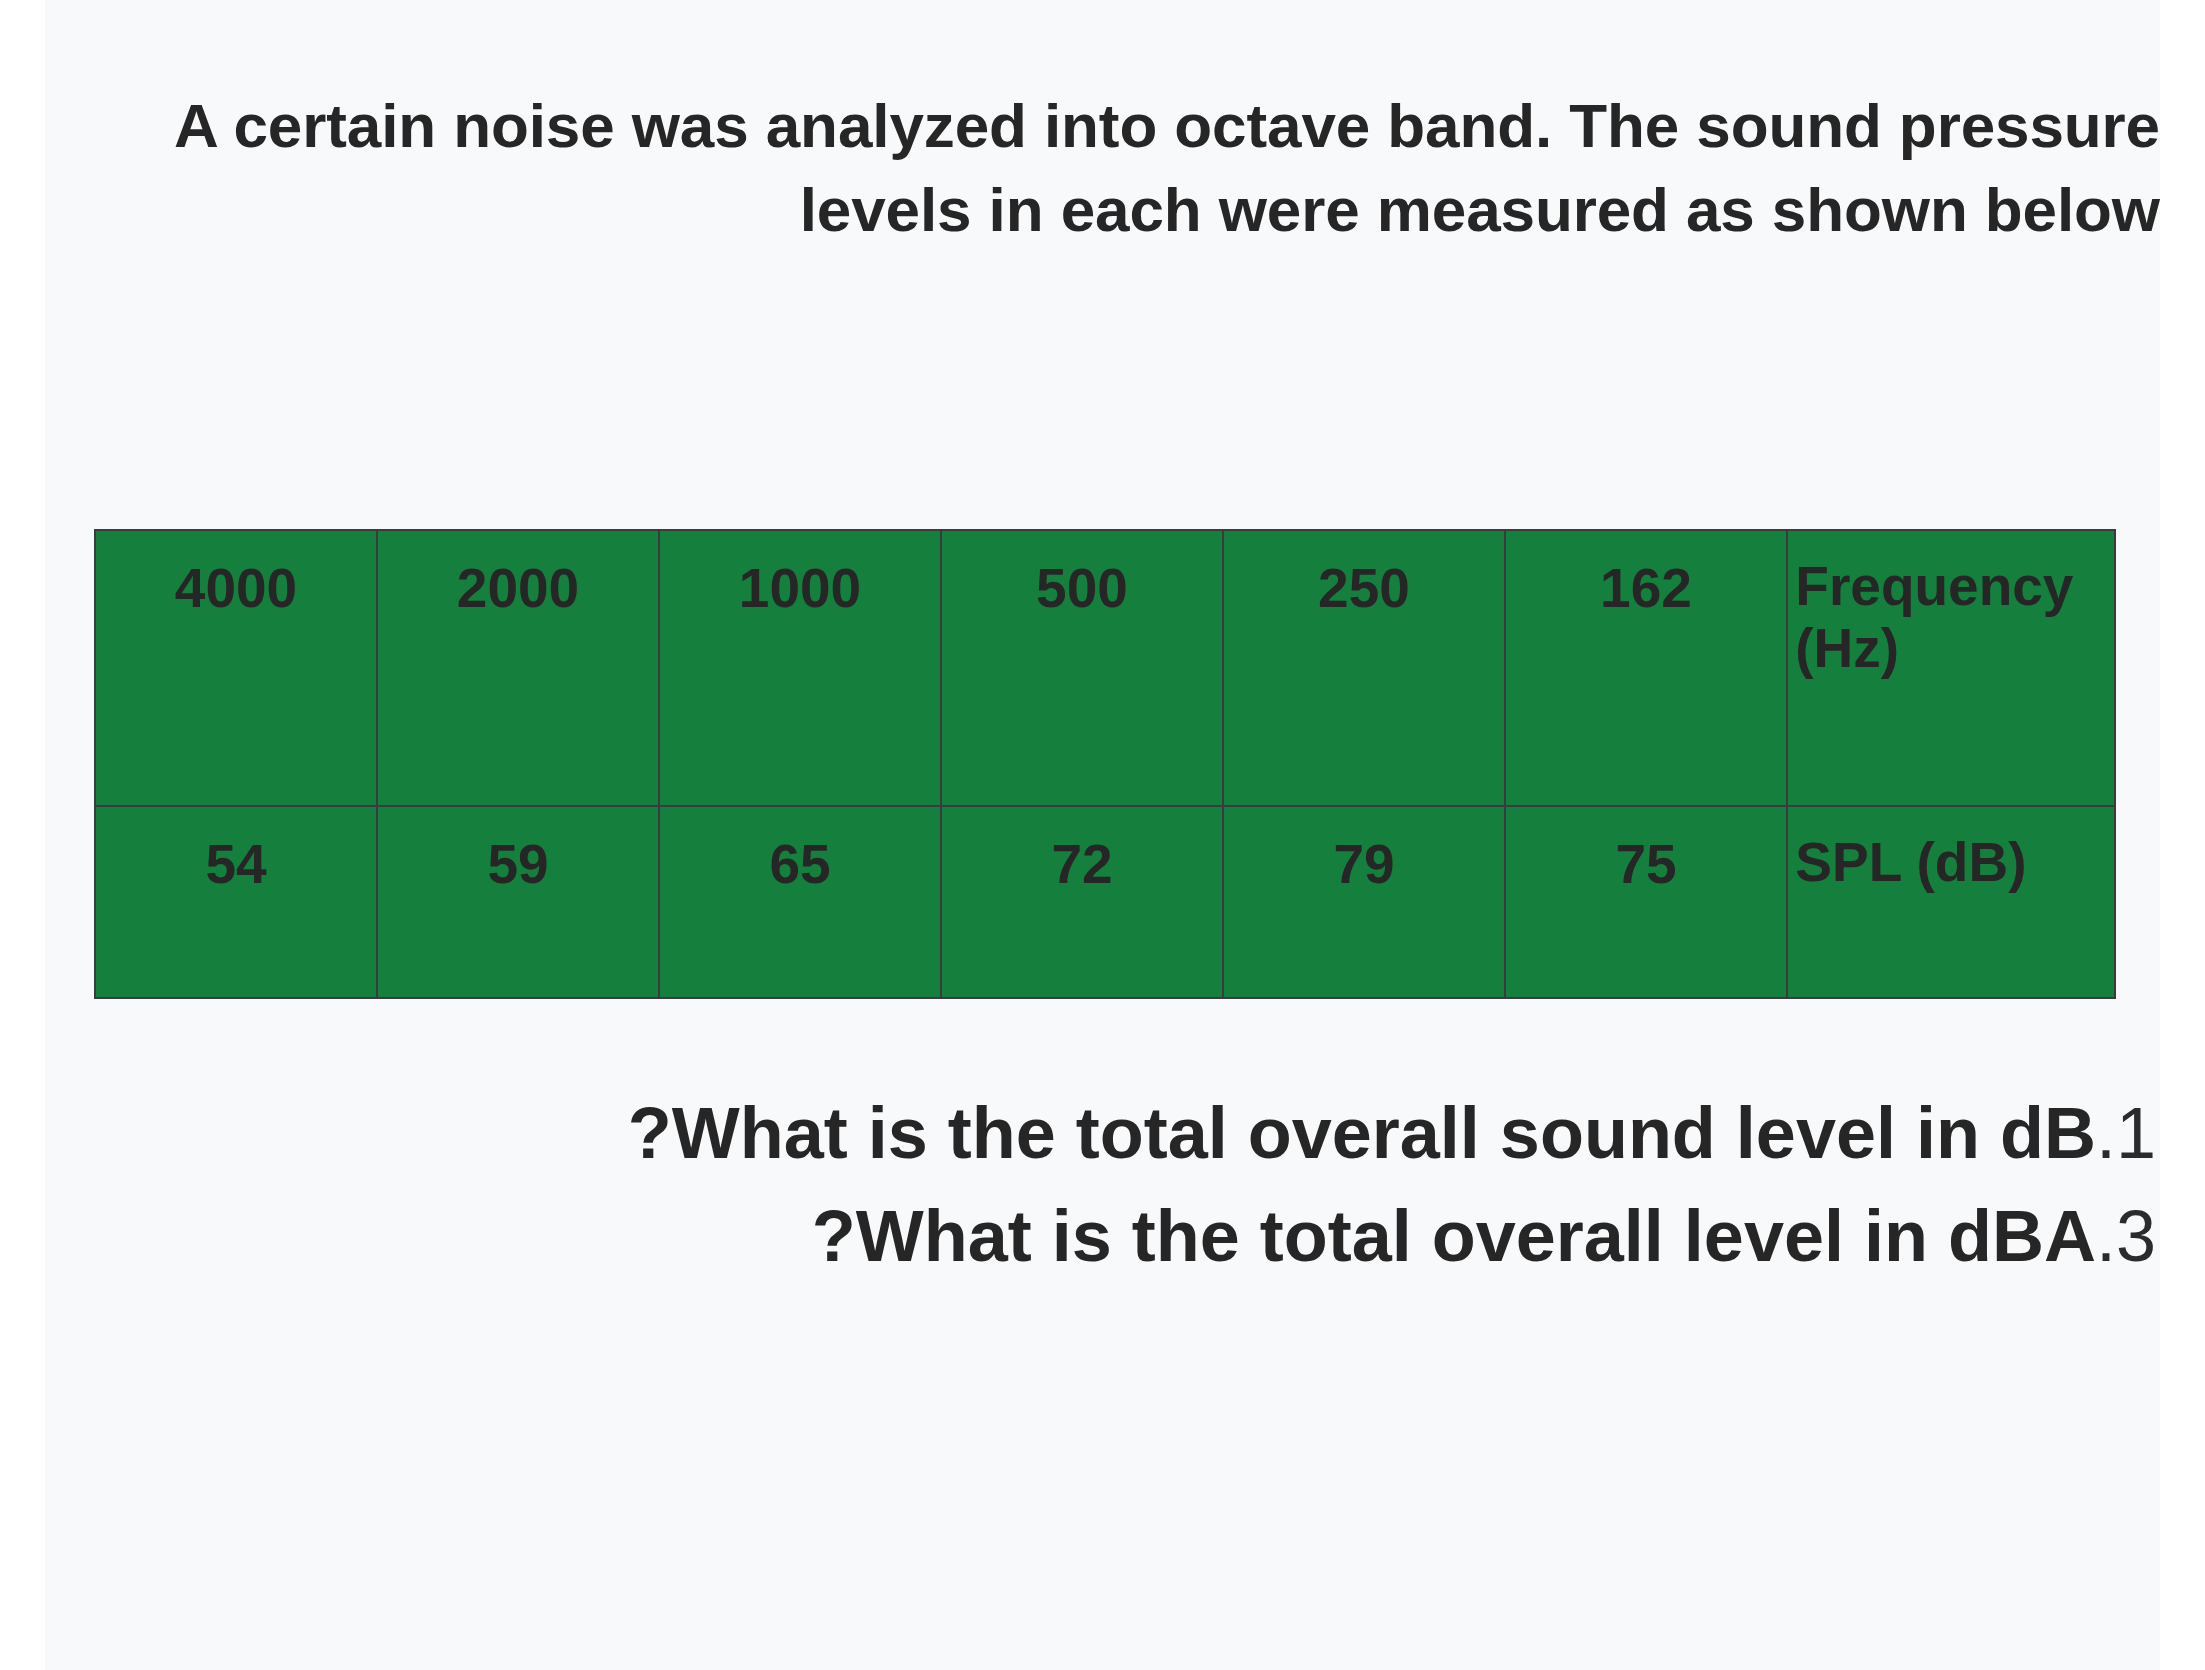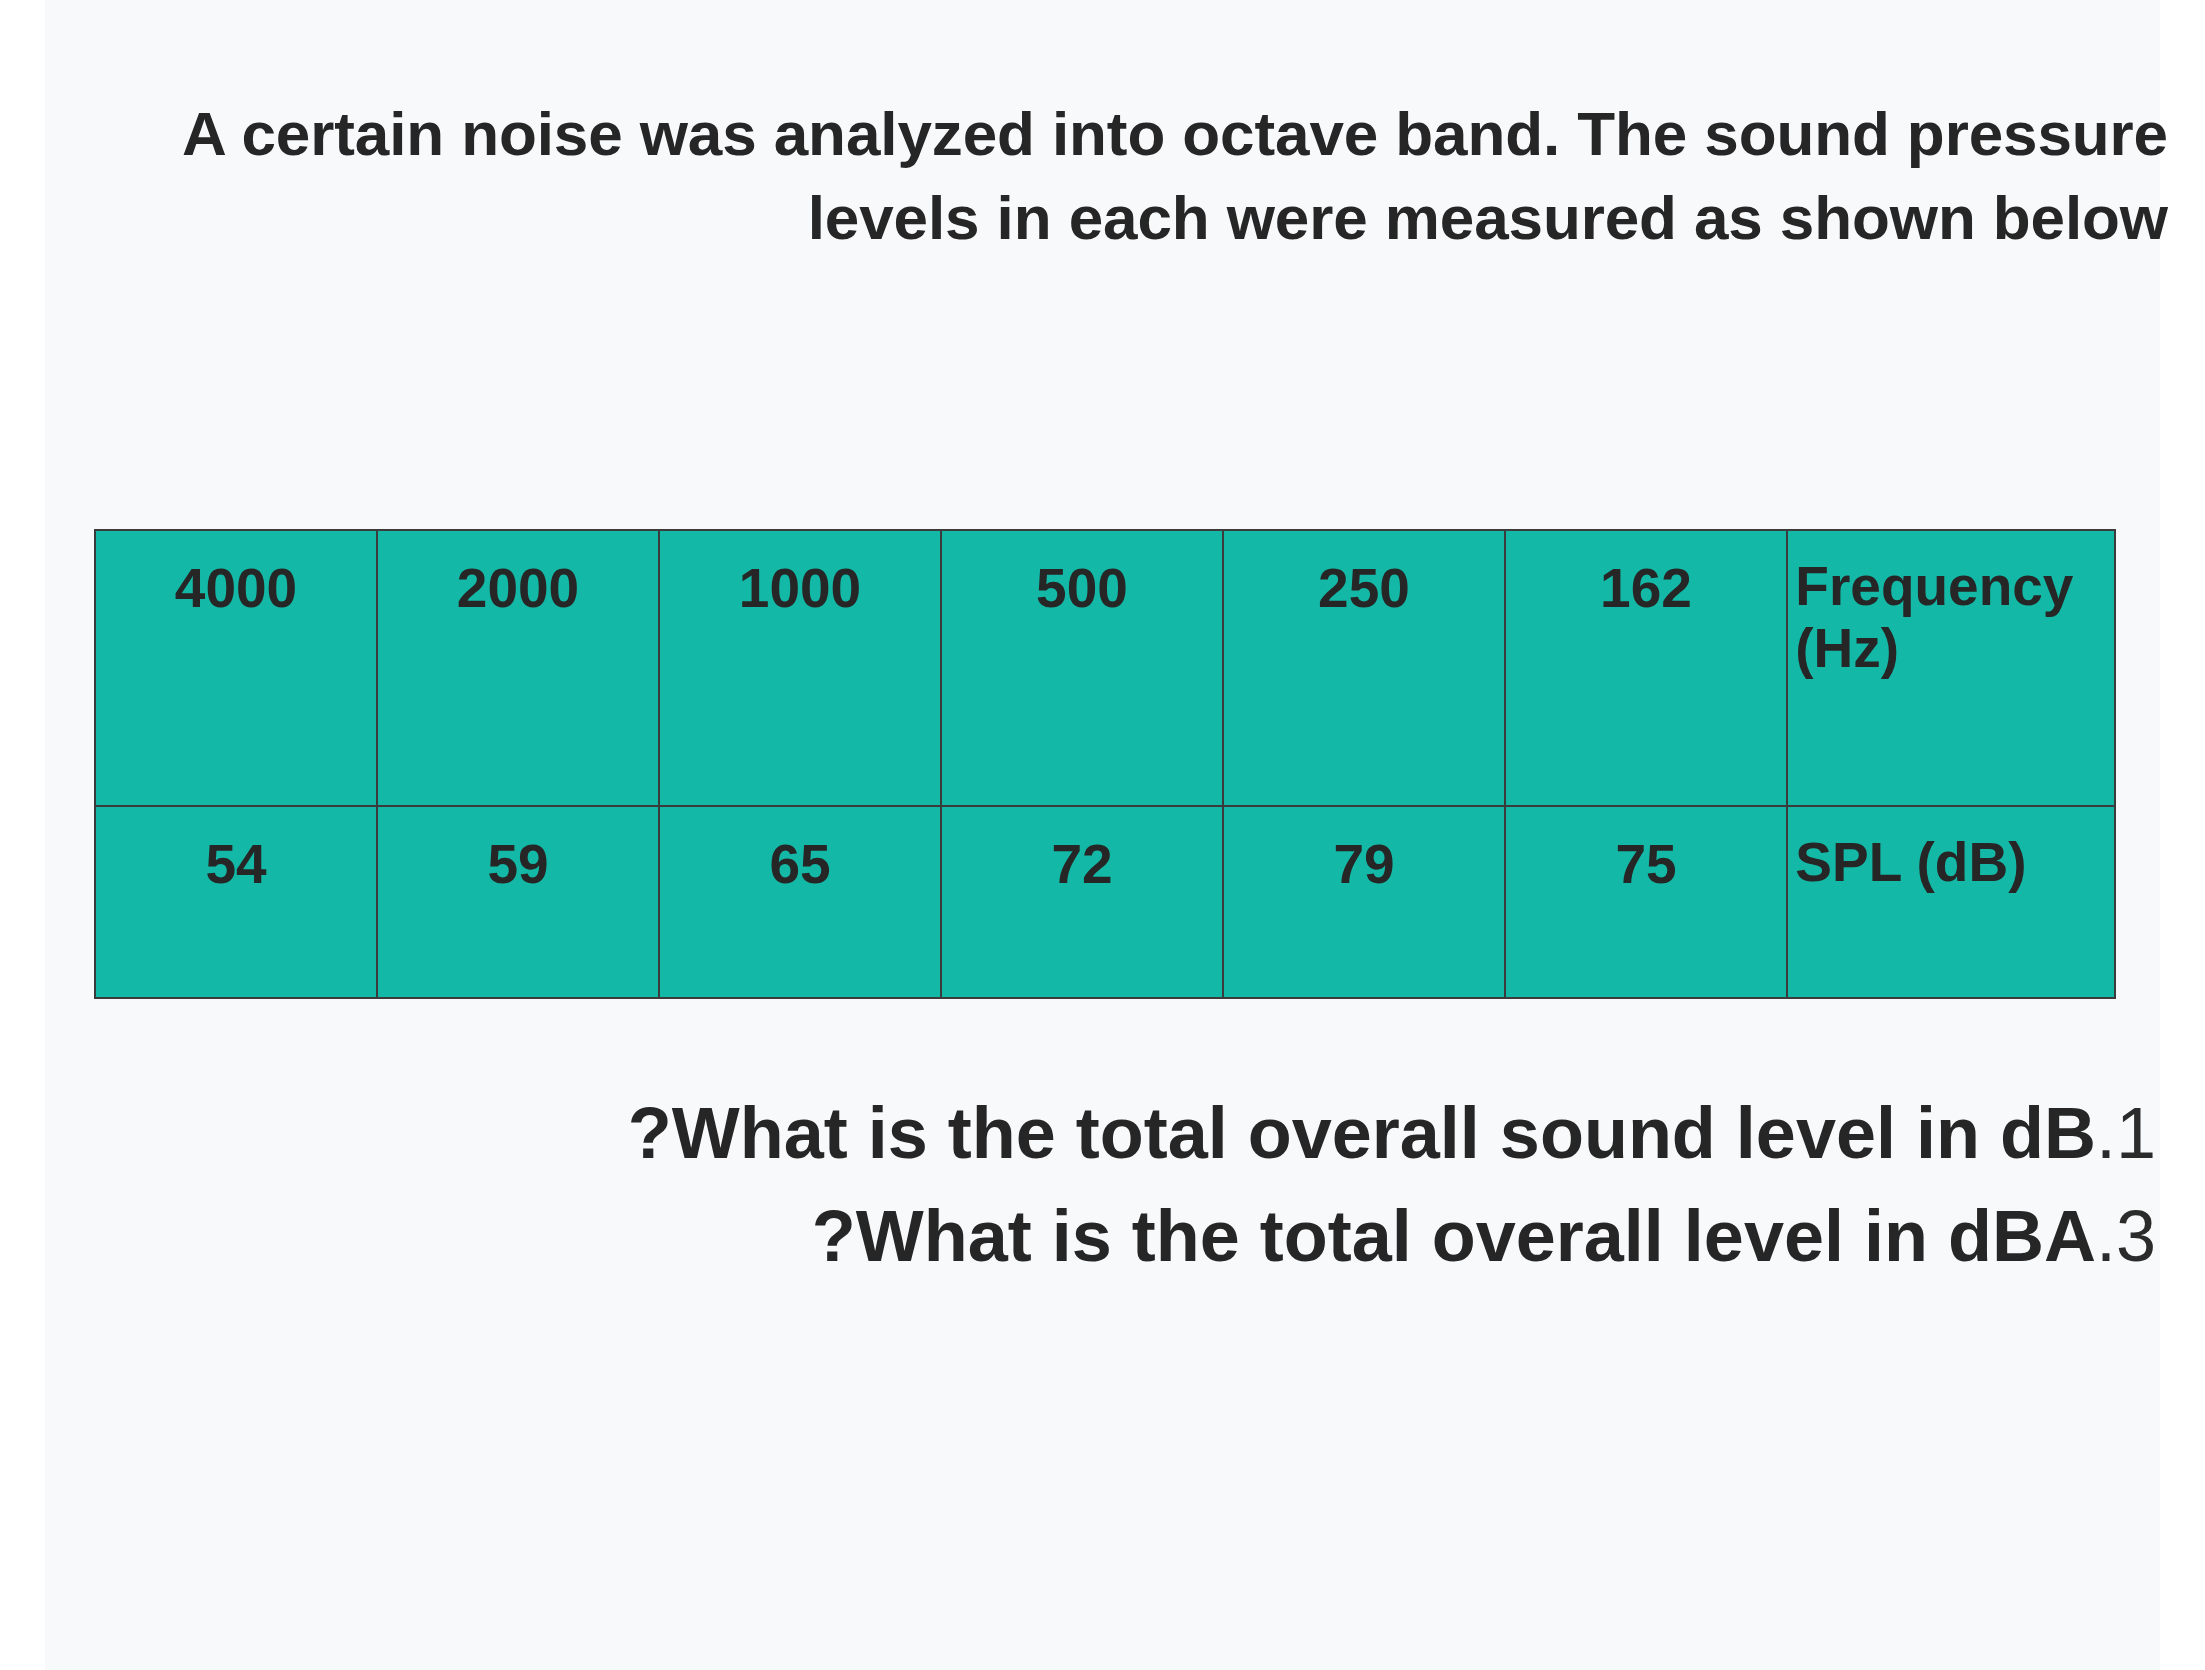--- a/index.html
+++ b/index.html
@@ -30,21 +30,21 @@
     position: absolute;
     left: 49px;       
     top: 0;
     width: 2066px;    
     height: 1671px;
     box-sizing: border-box;
   }
 
   
   .prompt-title {
-    margin: 8px;
+    margin: 0;
     padding: 0;
     position: absolute;
     top: 84px;
     left: 0;
     width: 2066px;
     text-align: right;
     direction: rtl;
     unicode-bidi: plaintext;
     font-size: 62px;
     line-height: 1.36;
@@ -68,21 +68,21 @@
   }
   table.spl-table td {
     border: 2.2px solid #3b3b3b;
     font-size: 55px;
     font-weight: 700;
     color: #262626;
     text-align: center;
     vertical-align: top;
     padding: 25px 7.3px 0 7.3px;
     box-sizing: border-box;
-    background: #14b8a6;
+    background: #15803d;
   }
   table.spl-table tr.header-row td { height: 276px; }
   table.spl-table tr.data-row   td { height: 192px; }
 
   
   table.spl-table td.label-cell {
     width: 328px;
     line-height: 1.12;
     direction: rtl;
     unicode-bidi: plaintext;

